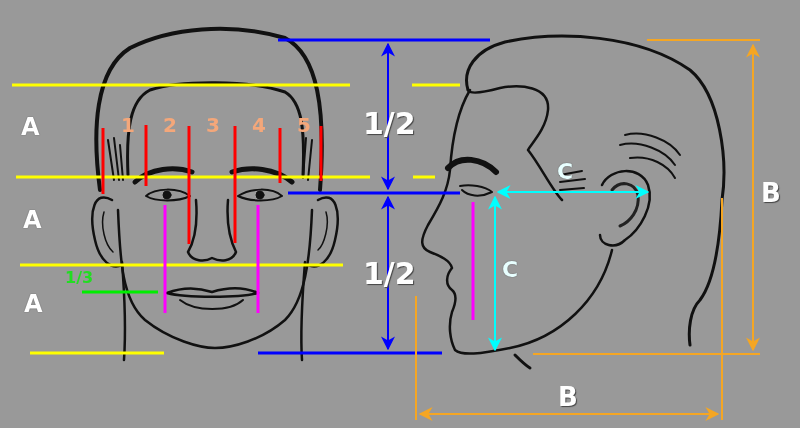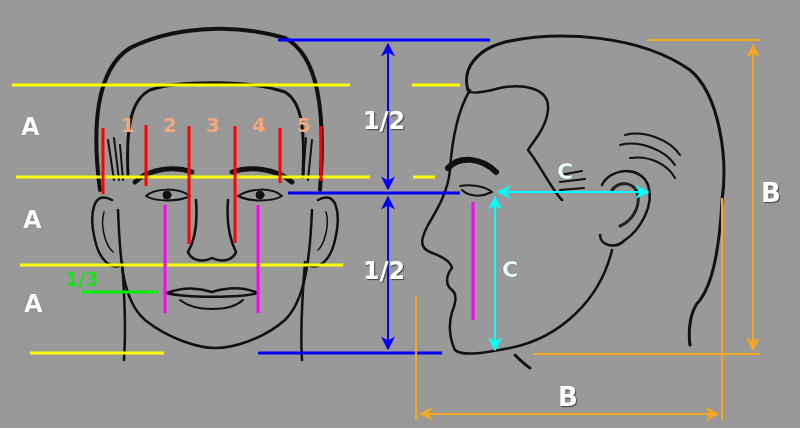--- a/index.html
+++ b/index.html
@@ -1,22 +1,22 @@
 <!DOCTYPE html>
 <html><head>
   <meta charset="utf-8">
   <style>
     html, body { margin:0; padding:0; }
     body { width:800px; height:428px; background:#999999; overflow:hidden; position:relative; font-family:"DejaVu Sans", sans-serif; }
     #stage { position:absolute; left:0; top:0; width:800px; height:428px; }
     .lbl { position:absolute; font-family:"DejaVu Sans", sans-serif; font-weight:bold; line-height:1; white-space:nowrap; }
     .lbl-A { color:#ffffff; font-size:24px; text-shadow:0 0 1px #333; }
-    .lbl-half { color:#ffffff; font-size:24px; text-shadow:1px 1px 1px #444; }
+    .lbl-half { color:#ffffff; font-size:30px; text-shadow:1px 1px 1px #444; }
     .lbl-num { color:#f4a77a; font-size:20px; }
-    .lbl-third { color:#22dd22; font-size:19px; }
+    .lbl-third { color:#22dd22; font-size:16px; }
     .lbl-C { color:#e8ffff; font-size:22px; text-shadow:0 0 1px #333; }
     .lbl-B { color:#ffffff; font-size:26px; text-shadow:1px 1px 1px #444; }
   </style>
 </head>
 <body>
 
 <svg id="stage" width="800" height="428" viewBox="0 0 800 428" xmlns="http://www.w3.org/2000/svg">
   <defs>
     <marker id="arrBlue" viewBox="0 0 10 10" refX="9" refY="5" markerWidth="7" markerHeight="7" orient="auto-start-reverse">
         <path d="M0,0 L10,5 L0,10 L3,5 z" fill="#0000ff"></path>

